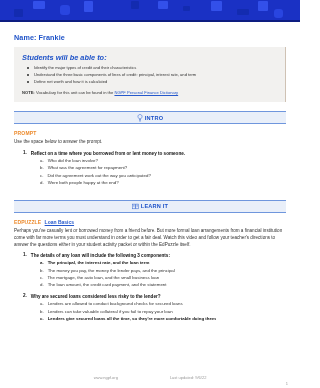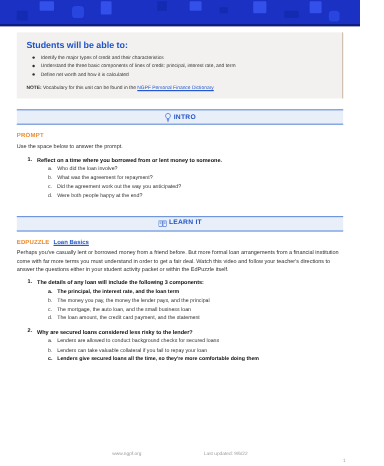--- a/index.html
+++ b/index.html
@@ -29,21 +29,21 @@
     font-size:7.2px;font-weight:bold;color:#1f53c8;letter-spacing:.1px;
   }
   
   .objectives{
     margin-top:5px;
     background:#f2f1ef;
     border-right:1px solid #cfc2b4;
     padding:6px 7px 6px 8px;
     box-sizing:border-box;
   }
-  .obj-title{font-size:7.4px;font-weight:bold;color:#1f53c8;margin-bottom:3px;}
+  .obj-title{font-size:7.4px;font-weight:bold;color:#1f53c8;margin-bottom:3px;font-style:italic;}
   .obj-list{margin:0;padding:0 0 0 12px;list-style:none;}
   .obj-list li{
     position:relative;font-size:4.1px;line-height:6px;color:#333;
     margin-bottom:1px;
   }
   .obj-list li:before{
     content:"";position:absolute;left:-7px;top:2px;
     width:2.4px;height:2.4px;border-radius:50%;background:#2b2b2b;
   }
   .note{margin-top:5px;font-size:4.1px;line-height:6px;color:#333;}
@@ -107,20 +107,21 @@
   <div class="glyph dk" style="left:183px;top:6px;width:7px;height:5px;"></div>
   <div class="glyph lt" style="left:211px;top:1px;width:11px;height:10px;"></div>
   <div class="glyph dk" style="left:237px;top:9px;width:12px;height:6px;"></div>
   <div class="glyph lt" style="left:258px;top:1px;width:10px;height:10px;"></div>
   <div class="glyph" style="left:274px;top:9px;width:9px;height:9px;border-radius:3px;"></div>
 </div>
 <div class="banner-rule"></div>
 
 <div class="page">
 
+  <div class="name-line">Name: Frankie</div>
 
   <div class="objectives">
     <div class="obj-title">Students will be able to:</div>
     <ul class="obj-list">
       <li>Identify the major types of credit and their characteristics</li>
       <li>Understand the three basic components of lines of credit: principal, interest rate, and term</li>
       <li>Define net worth and how it is calculated</li>
     </ul>
     <div class="note">
       <b>NOTE:</b>

